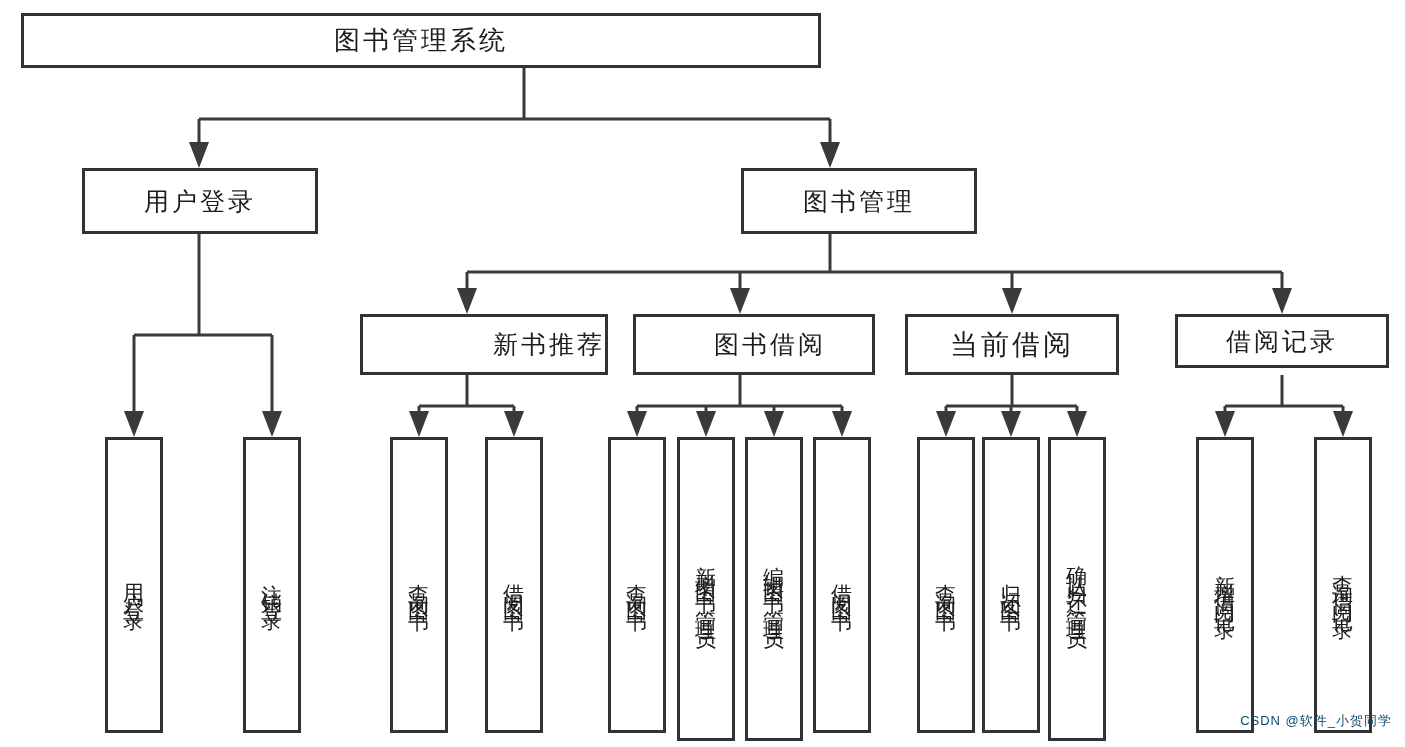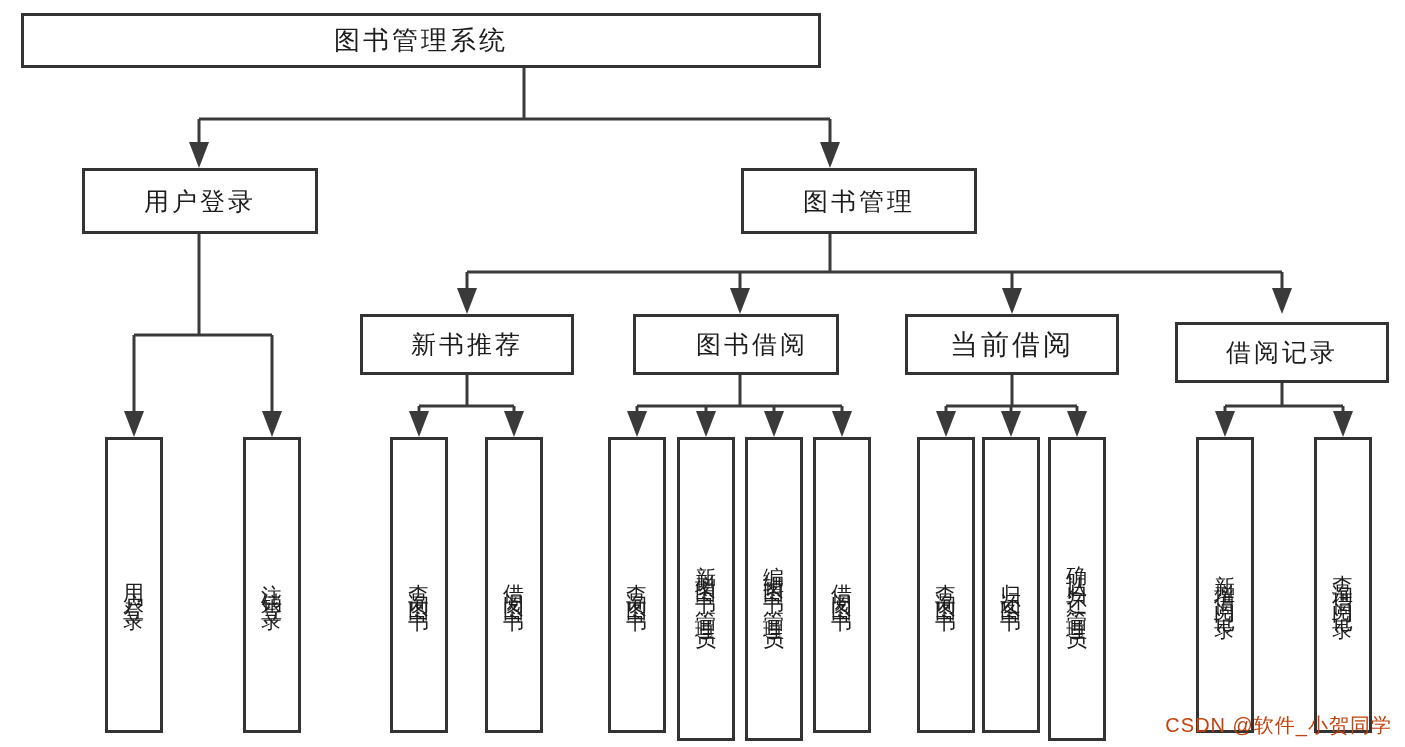--- a/index.html
+++ b/index.html
@@ -34,23 +34,23 @@
   .node.v span {
     writing-mode: vertical-rl;
     text-orientation: mixed;
     letter-spacing: 9px;
     line-height: 1;
   }
   .watermark {
     position: absolute;
     top: 712px;
     right: 13px;
-    font-size: 20px;
+    font-size: 13px;
     letter-spacing: 1px;
-    color: #c2410c;
+    color: #0c4a6e;
     z-index: 5;
     white-space: nowrap;
   }
 </style>
 </head>
 <body>
 
 <div class="canvas">
   <svg class="wires" viewBox="0 0 1405 747" xmlns="http://www.w3.org/2000/svg">
       <line x1="524" y1="68" x2="524" y2="119" stroke="#3a3a3a" stroke-width="3"></line>
@@ -109,30 +109,30 @@
   <div>
       <div class="node h" style="left: 21px; top: 13px; width: 800px; height: 55px; border-color: rgb(51, 51, 51);">
         <span style="font-size: 26px;">图书管理系统</span>
       </div>
       <div class="node h" style="left: 82px; top: 168px; width: 236px; height: 66px; border-color: rgb(51, 51, 51);">
         <span style="font-size: 25px;">用户登录</span>
       </div>
       <div class="node h" style="left: 712px; top: 168px; width: 236px; height: 66px; border-color: rgb(51, 51, 51); margin-left: 29px;">
         <span style="font-size: 25px;">图书管理</span>
       </div>
-      <div class="node h" style="left: 360px; top: 314px; width: 214px; height: 61px; border-color: rgb(51, 51, 51);">
+      <div class="node h" style="left: 360px; top: 314px; width: 248px; height: 61px; border-color: rgb(51, 51, 51); justify-content: flex-end;">
         <span style="font-size: 25px;">新书推荐</span>
       </div>
-      <div class="node h" style="left: 633px; top: 314px; width: 206px; height: 61px; border-color: rgb(51, 51, 51); padding-left: 32px;">
+      <div class="node h" style="left: 633px; top: 314px; width: 242px; height: 61px; border-color: rgb(51, 51, 51); padding-left: 32px;">
         <span style="font-size: 25px;">图书借阅</span>
       </div>
       <div class="node h" style="left: 905px; top: 314px; width: 214px; height: 61px; border-color: rgb(51, 51, 51);">
         <span style="font-size: 28px;">当前借阅</span>
       </div>
-      <div class="node h" style="left: 1175px; top: 314px; width: 214px; height: 61px; border-color: rgb(51, 51, 51); margin-top: 8px;">
+      <div class="node h" style="left: 1175px; top: 314px; width: 214px; height: 54px; border-color: rgb(51, 51, 51);">
         <span style="font-size: 25px;">借阅记录</span>
       </div>
       <div class="node v" style="left: 105px; top: 437px; width: 58px; height: 296px; border-color: rgb(51, 51, 51);">
         <span style="font-size: 21px;">用户登录</span>
       </div>
       <div class="node v" style="left: 243px; top: 437px; width: 58px; height: 296px; border-color: rgb(51, 51, 51);">
         <span style="font-size: 21px;">注销登录</span>
       </div>
       <div class="node v" style="left: 390px; top: 437px; width: 58px; height: 296px; border-color: rgb(51, 51, 51);">
         <span style="font-size: 21px;">查询图书</span>

